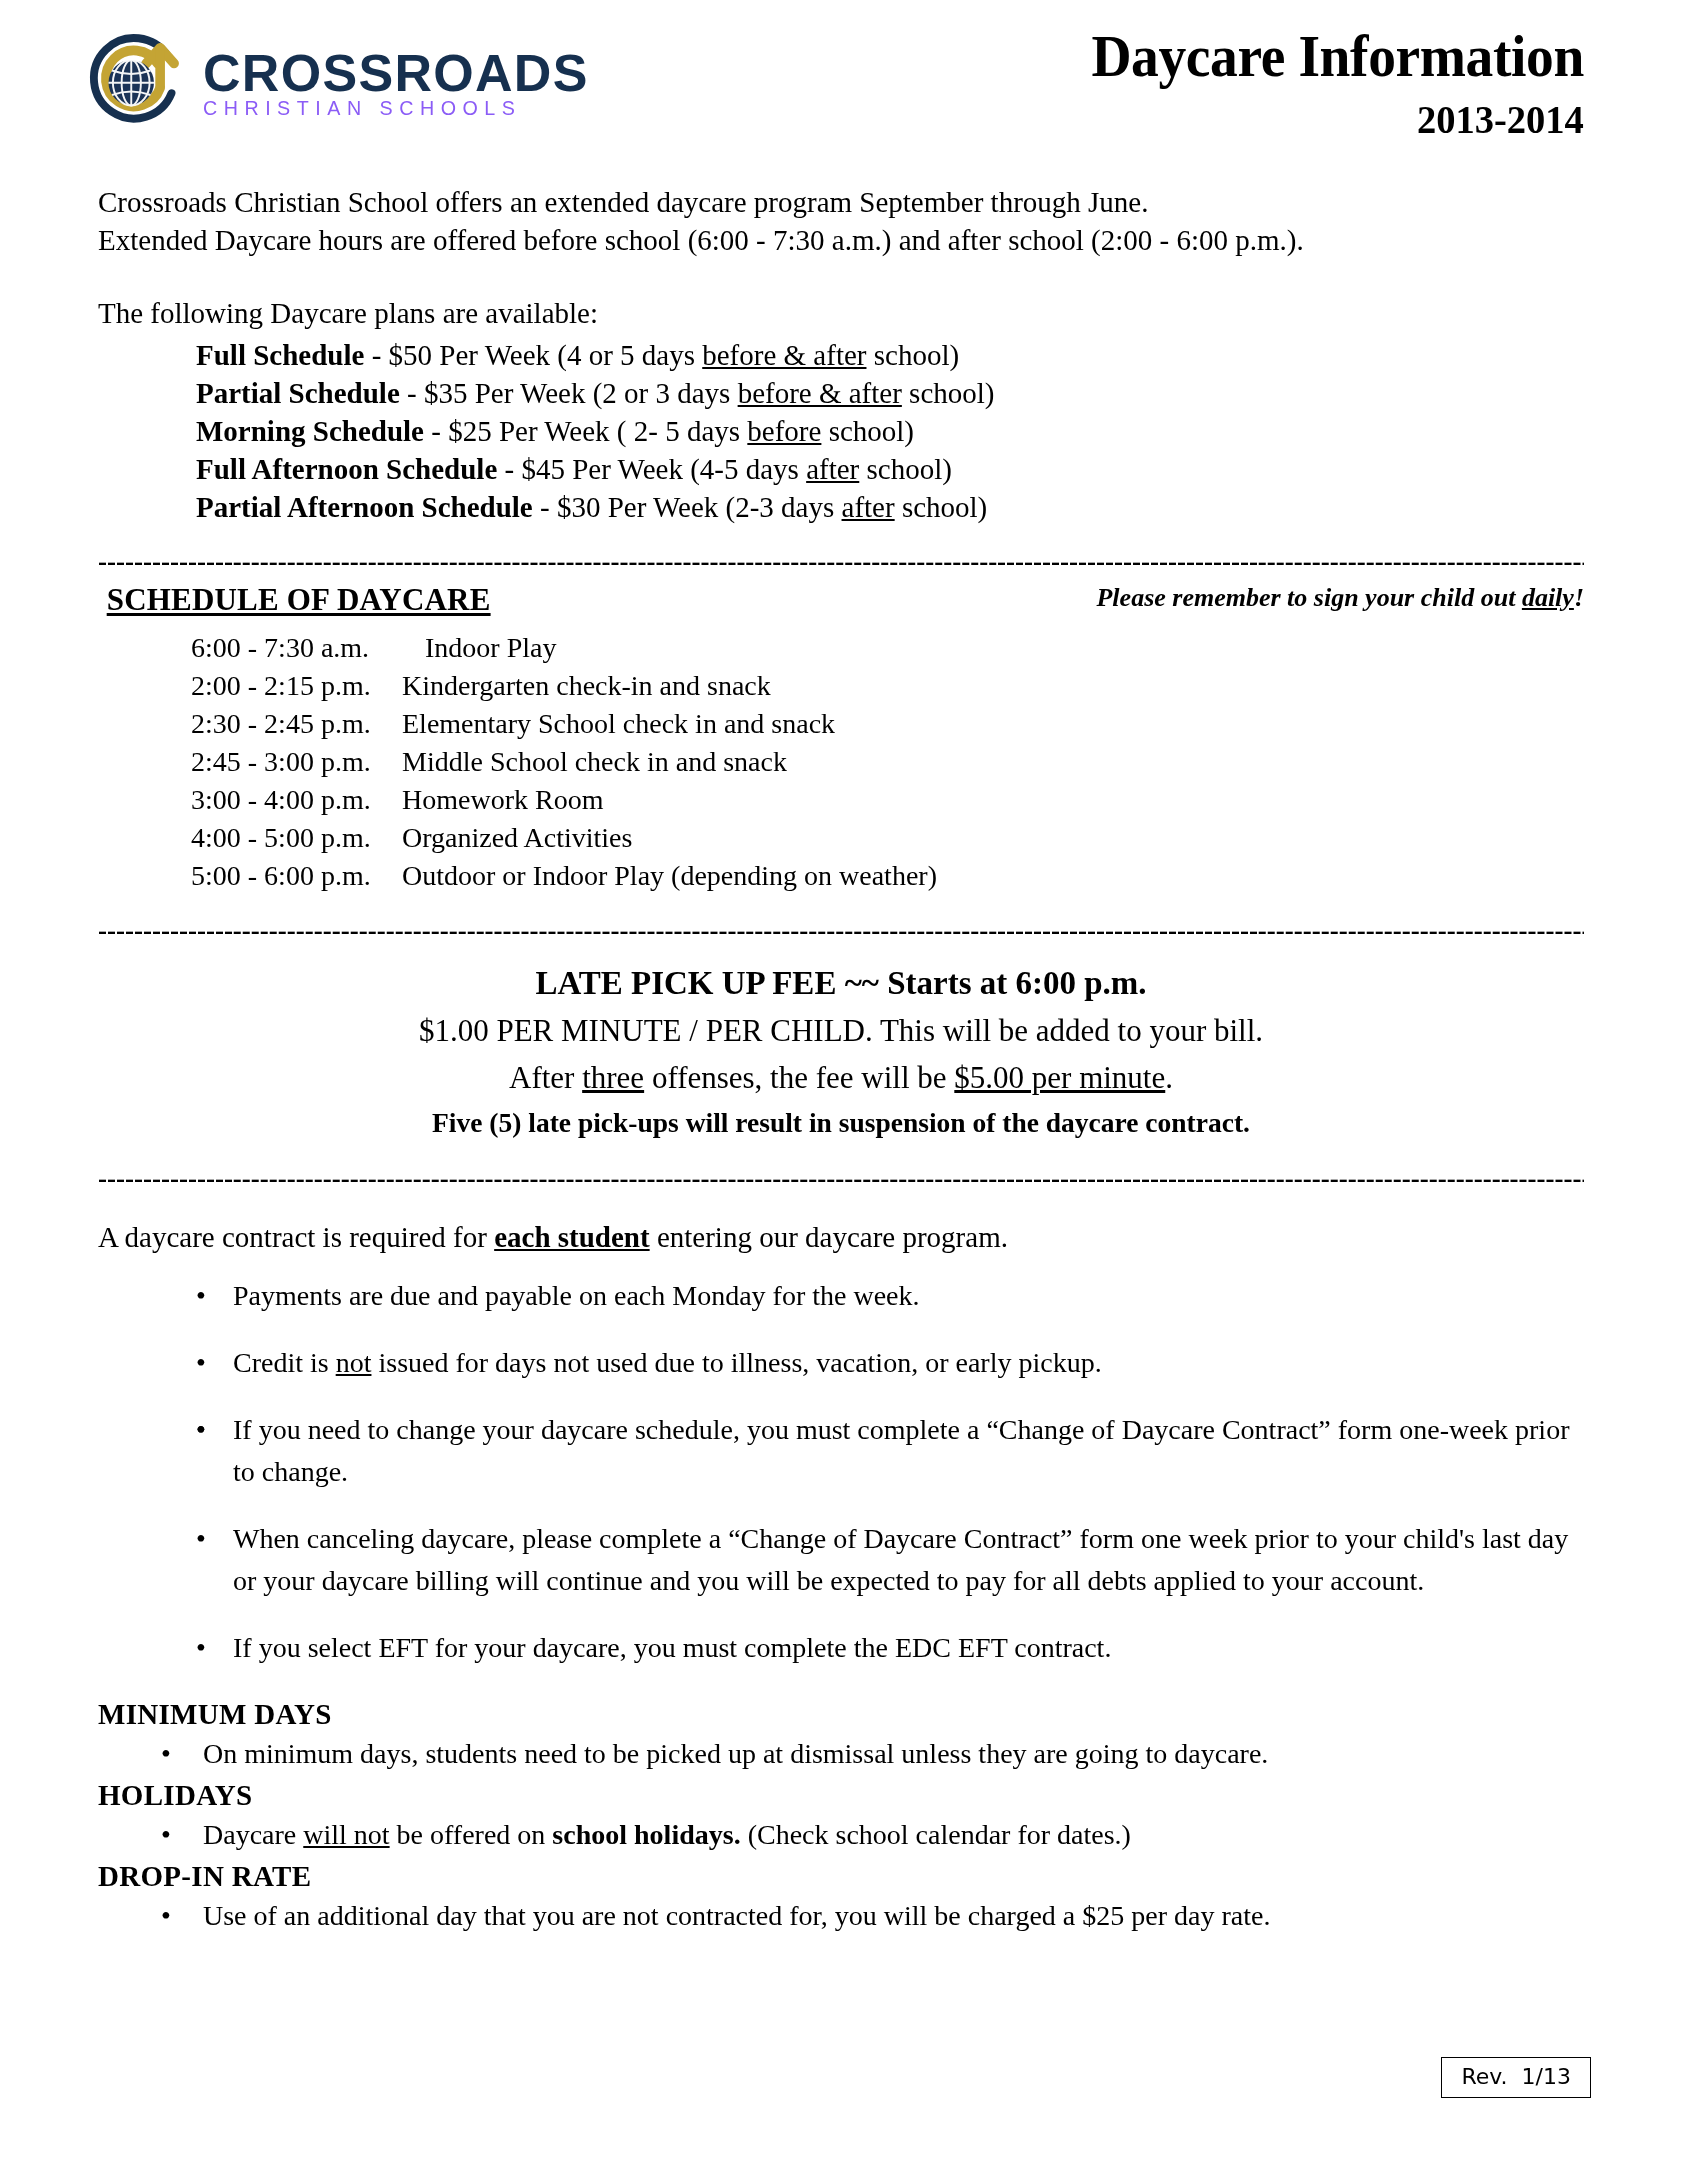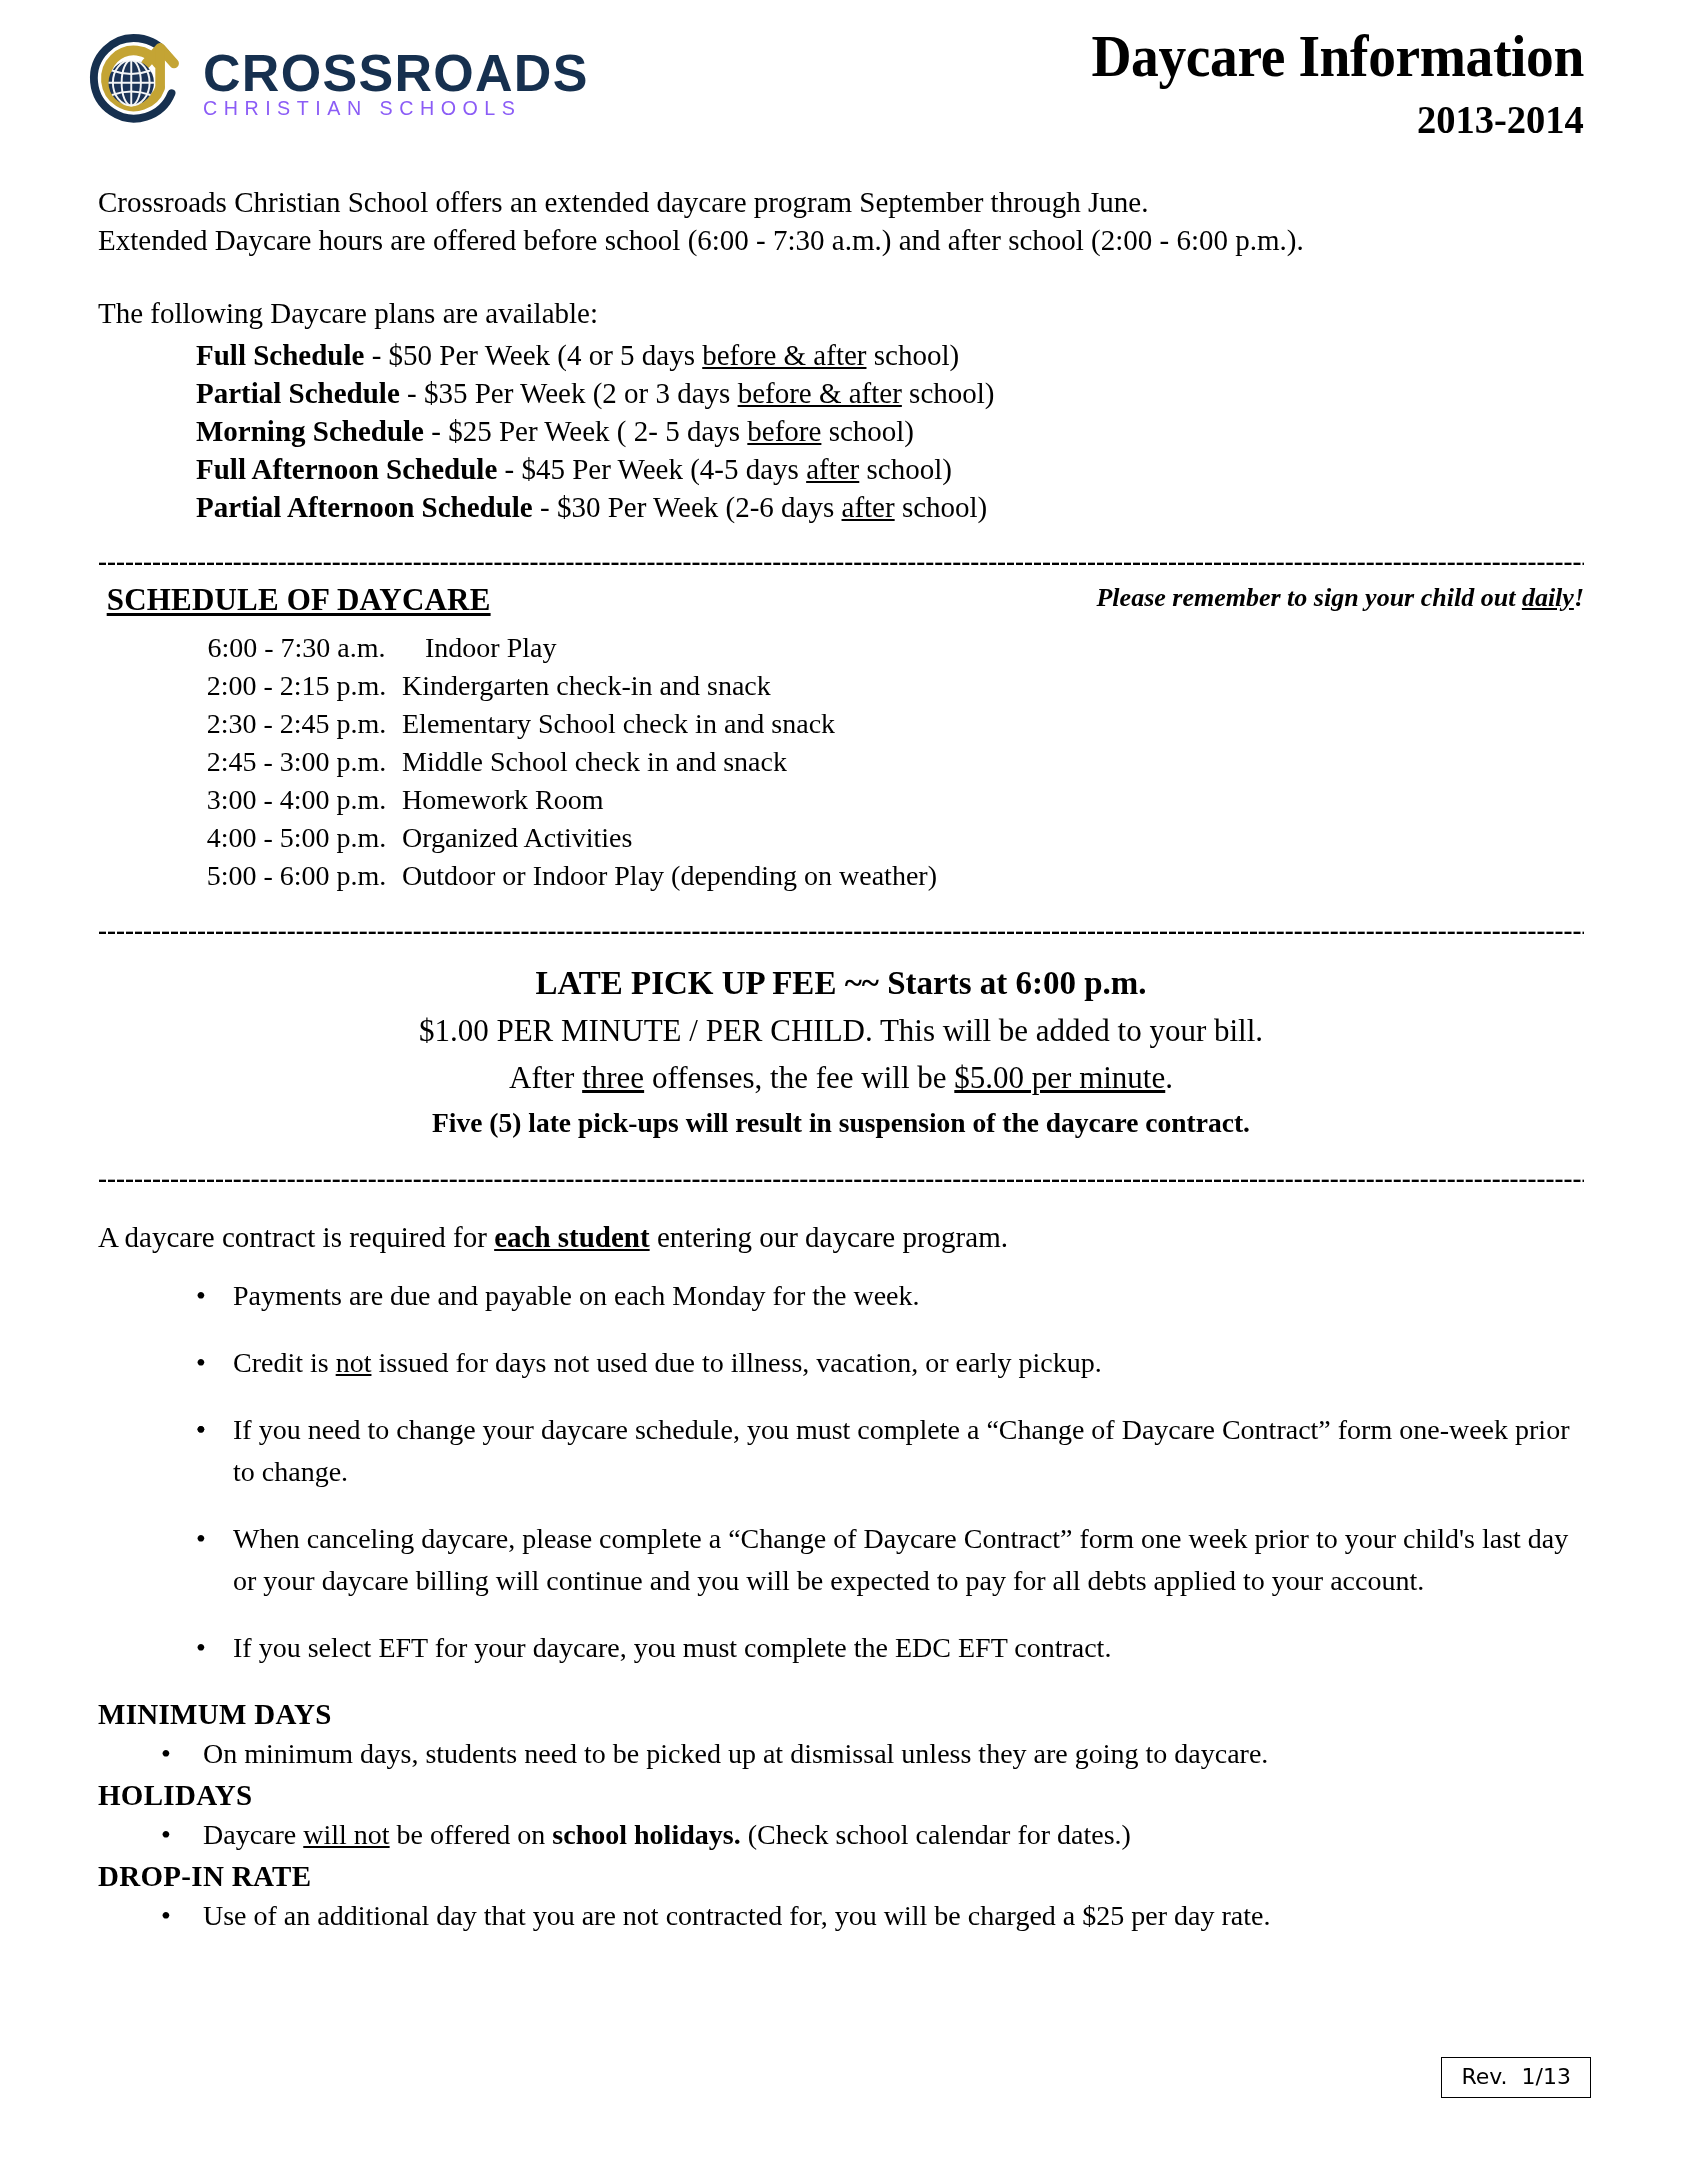--- a/index.html
+++ b/index.html
@@ -140,21 +140,21 @@
   }
   .sched-note {
     position: absolute;
     right: 0;
     top: 1.7px;
     font-size: 26px;
     font-weight: bold;
     font-style: italic;
     white-space: nowrap;
   }
-  .sched-rows { margin-top: 7px; text-align: center; }
+  .sched-rows { margin-top: 7px; }
   .sched-row {
     display: flex;
     font-size: 28px;
     line-height: 38px;
     padding-left: 93px;
   }
   .sched-time {
     width: 211px;
     flex: 0 0 211px;
     white-space: nowrap;
@@ -302,21 +302,21 @@
       <div class="plan-line">
         <b>Partial Schedule</b><span> - </span><span>$35 Per Week (2 or 3 days </span><u>before &amp; after</u><span> school)</span>
       </div>
       <div class="plan-line">
         <b>Morning Schedule</b><span> - </span><span>$25 Per Week ( 2- 5 days </span><u>before</u><span> school)</span>
       </div>
       <div class="plan-line">
         <b>Full Afternoon Schedule</b><span> - </span><span>$45 Per Week (4-5 days </span><u>after</u><span> school)</span>
       </div>
       <div class="plan-line">
-        <b>Partial Afternoon Schedule</b><span> - </span><span>$30 Per Week (2-6 days </span><u>after</u><span> school)</span>
+        <b>Partial Afternoon Schedule</b><span> - </span><span>$30 Per Week (2-3 days </span><u>after</u><span> school)</span>
       </div>
     </div>
 
     <div class="gap-sm"></div>
     <div class="divider">------------------------------------------------------------------------------------------------------------------------------------------------------------------------------------------------------------------------------------------------------------------------------------------------------------</div>
 
     <div class="sched-head">
       <div class="sched-title">SCHEDULE OF DAYCARE</div>
       <div class="sched-note"><span>Please remember to sign your child out </span><u>daily</u><span>!</span></div>
     </div>

